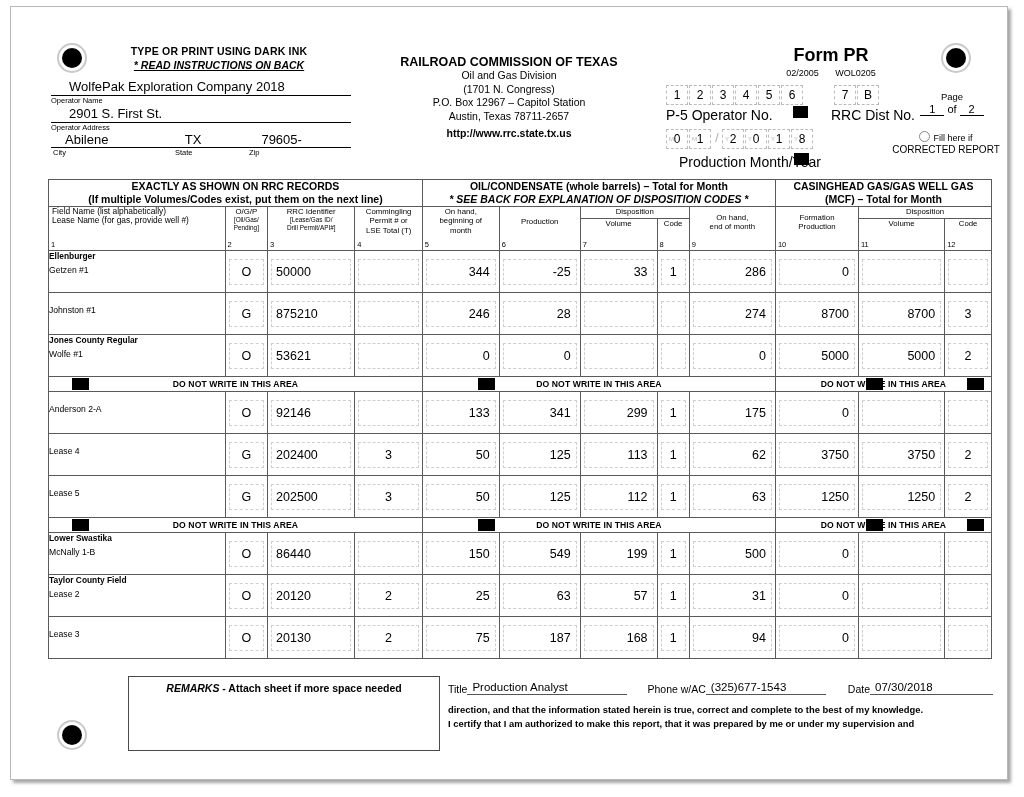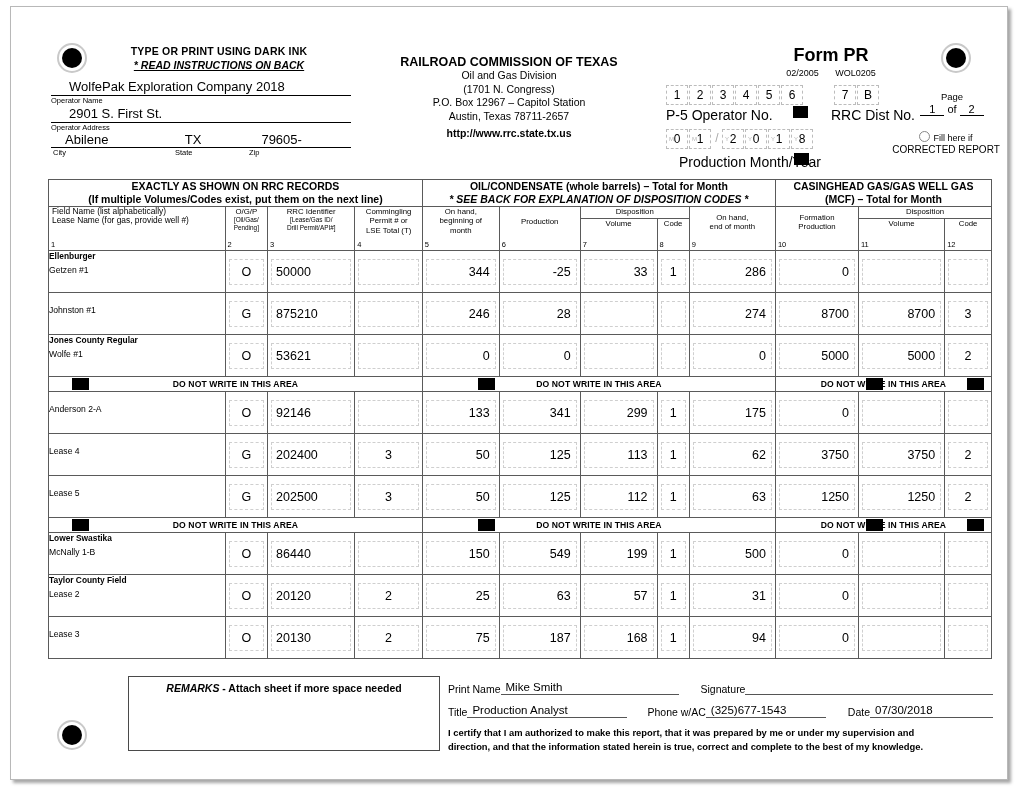--- a/index.html
+++ b/index.html
@@ -907,31 +907,25 @@
   </table>
 
   <div class="remarks">
     <div class="remarks-t">
       <span class="em">REMARKS</span><span> - Attach sheet if more space needed</span>
     </div>
   </div>
 
   <div class="sig">
     <div class="sigrow">
-      <span class="siglab">Print Name</span>
-      <span class="sigval" style="width:178px">Mike Smith</span>
-      <span class="siglab" style="margin-left:22px">Signature</span>
-      <span class="sigval" style="flex:1"></span>
-    </div>
-    <div class="sigrow">
       <span class="siglab">Title</span>
       <span class="sigval" style="width:160px">Production Analyst</span>
       <span class="siglab" style="margin-left:20px">Phone w/AC</span>
       <span class="sigval" style="width:120px">(325)677-1543</span>
       <span class="siglab" style="margin-left:22px">Date</span>
       <span class="sigval" style="flex:1">07/30/2018</span>
     </div>
+    <div class="certify">direction, and that the information stated herein is true, correct and complete to the best of my knowledge.</div>
     <div class="certify">I certify that I am authorized to make this report, that it was prepared by me or under my supervision and</div>
-    <div class="certify">direction, and that the information stated herein is true, correct and complete to the best of my knowledge.</div>
   </div>
 
  </div>
 </div>
 
 </body></html>

